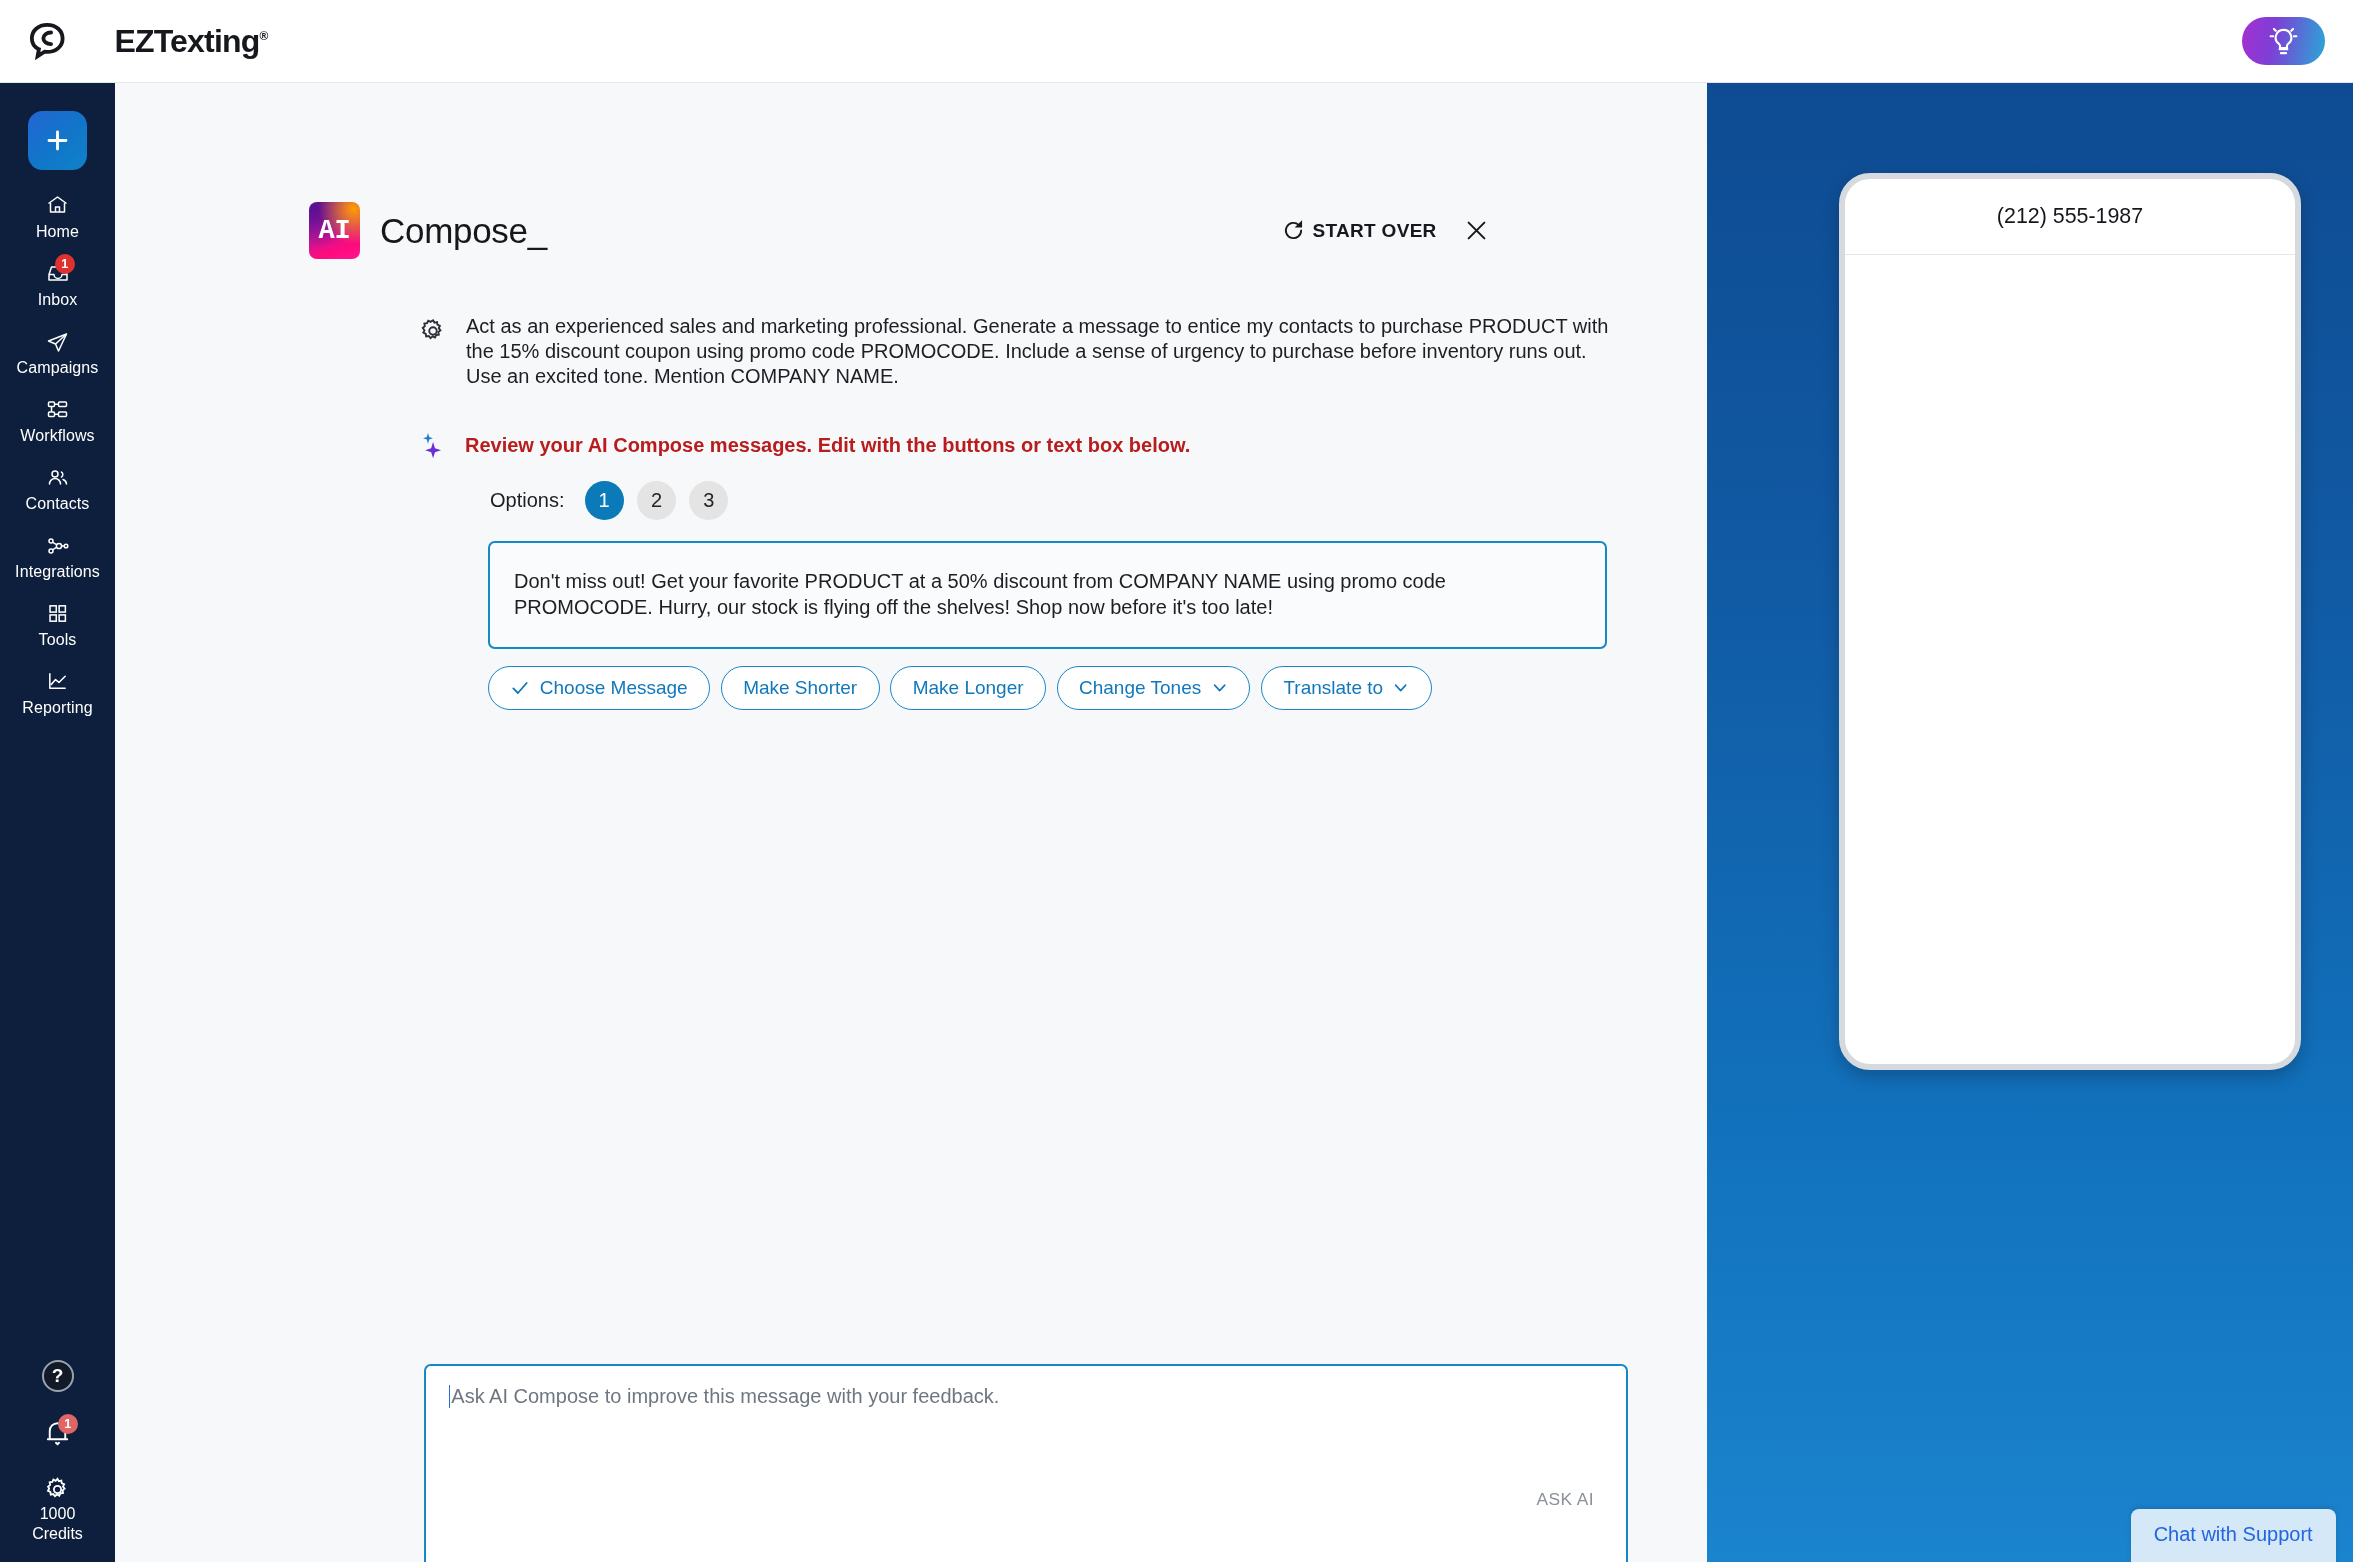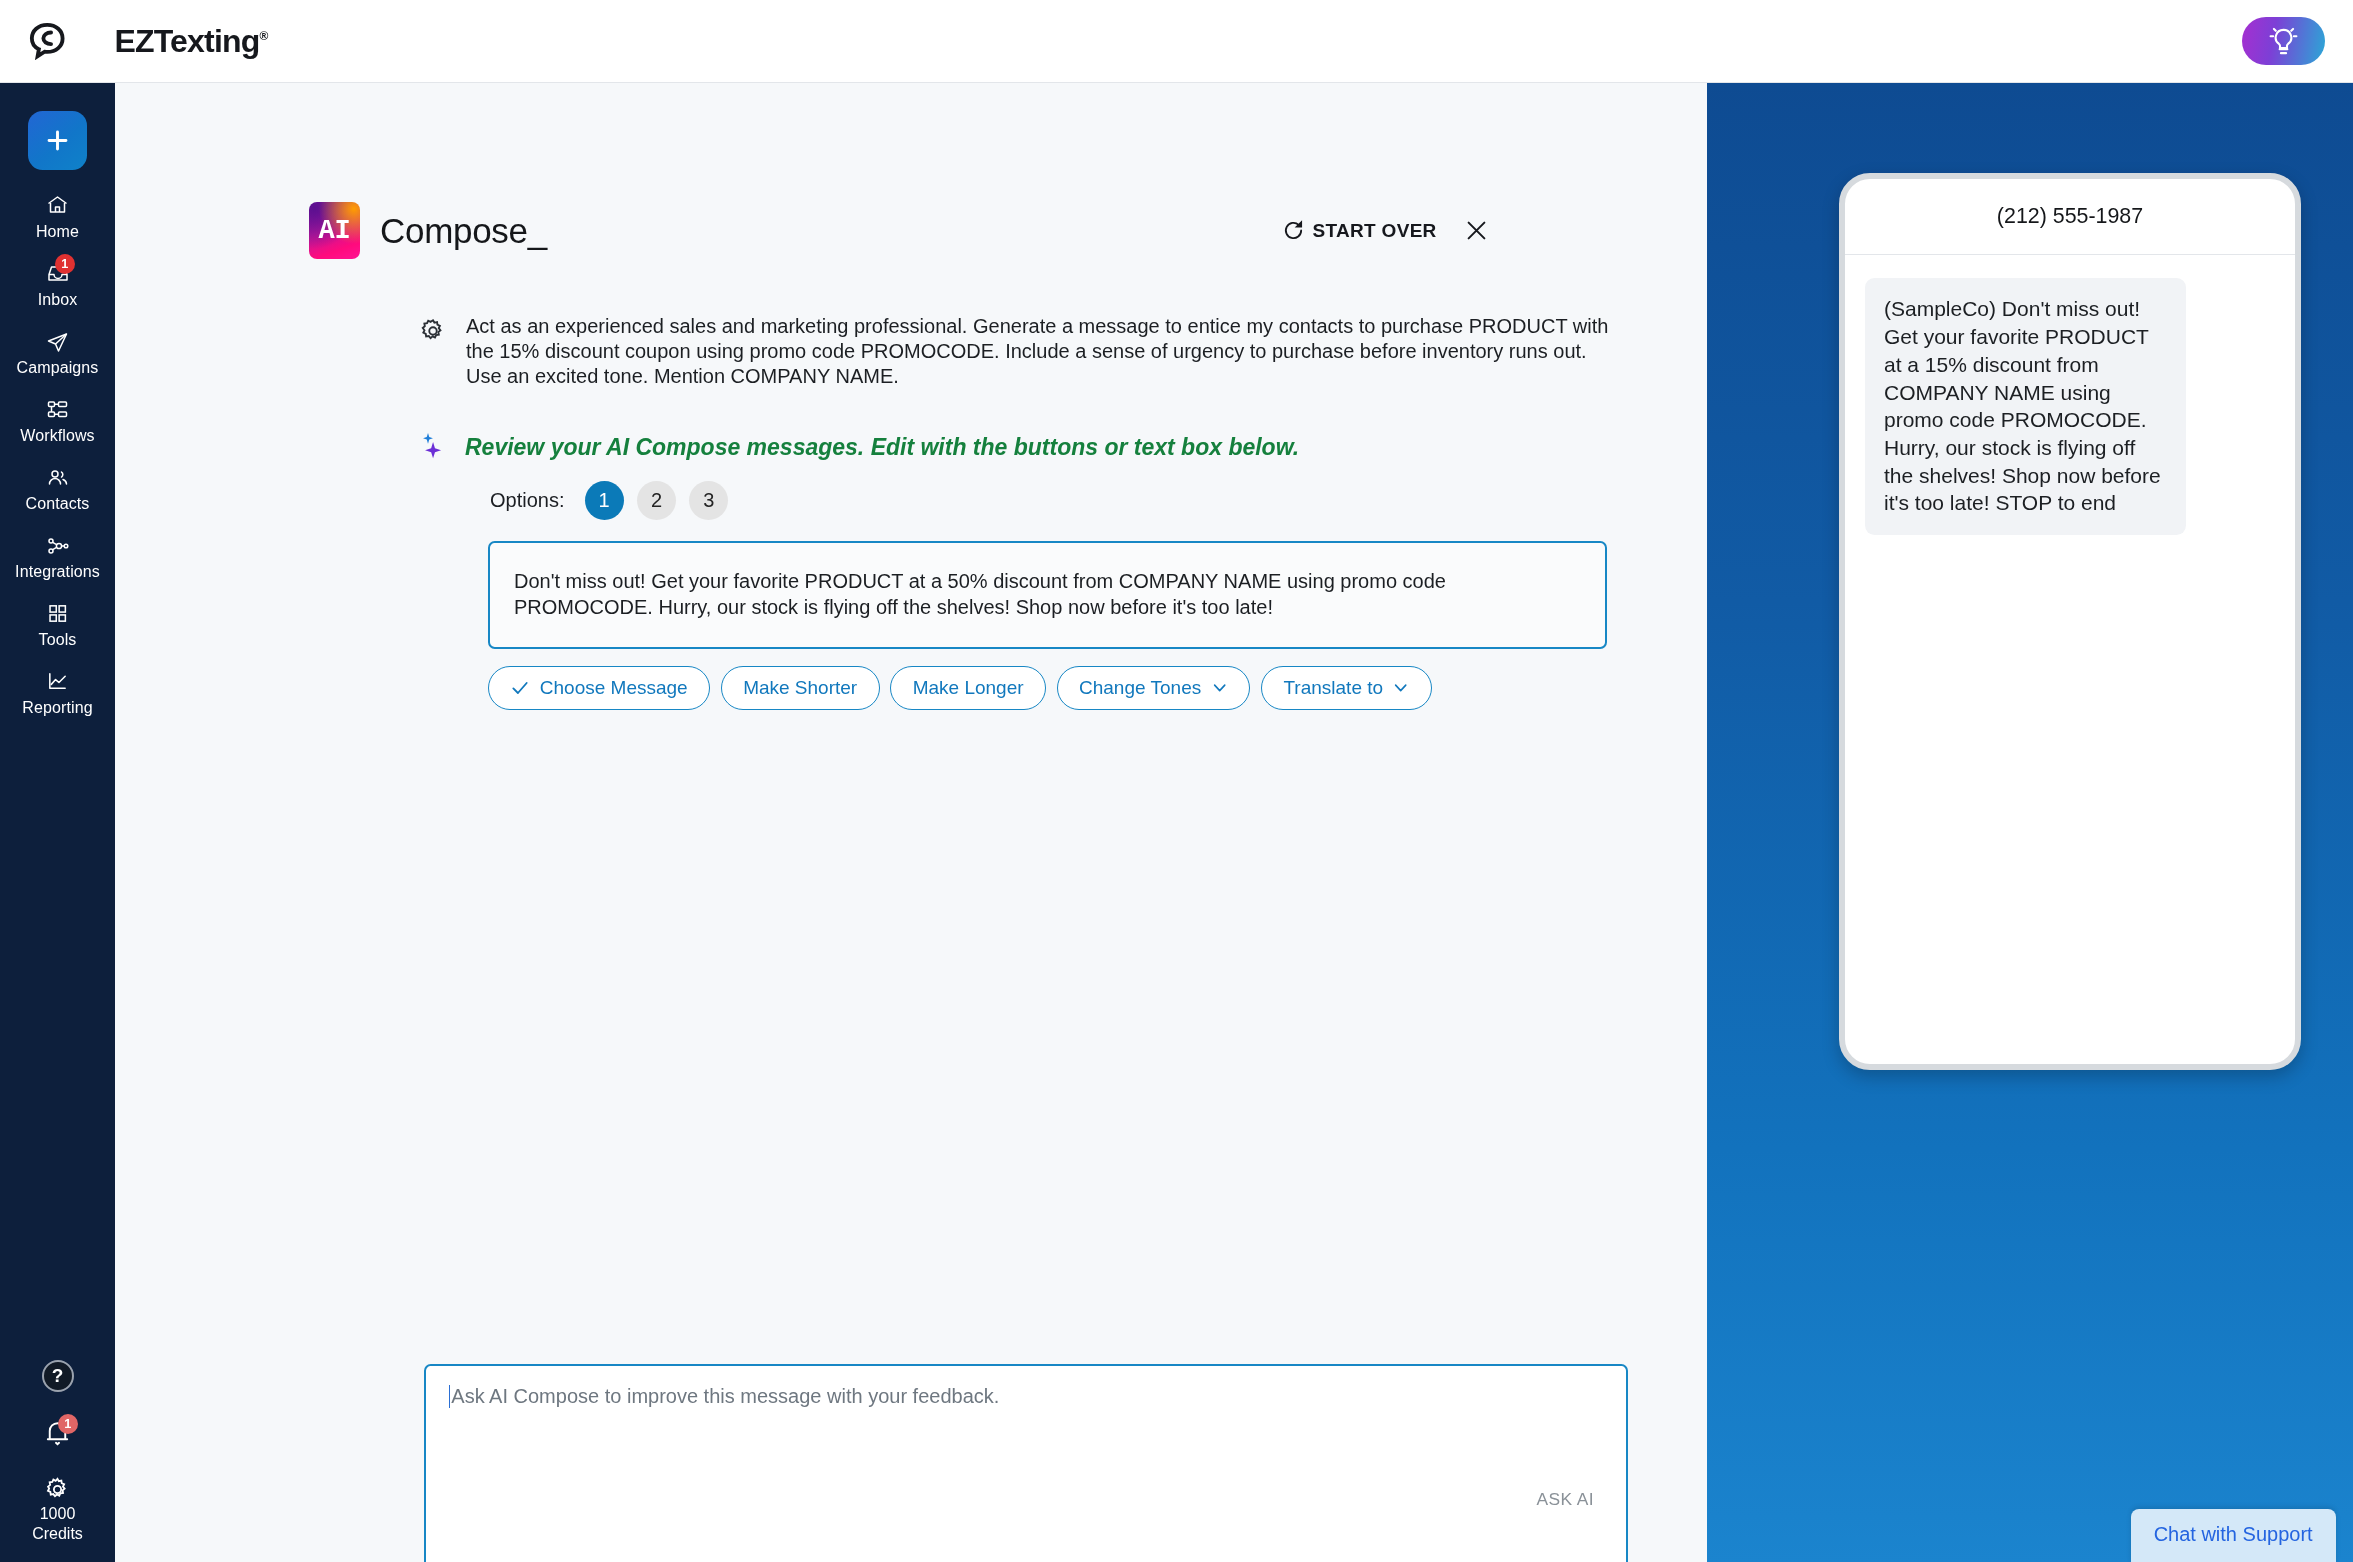--- a/index.html
+++ b/index.html
@@ -131,21 +131,21 @@
   .prompt-icon { flex: 0 0 auto; padding-top: 2.7px; }
   .prompt-text {
     font-size: 20px; line-height: 1.24; color: #1c1f23; font-weight: 400;
   }
 
   .review-row {
     position: absolute; top: 348px; left: 304px; width: 1004px;
     display: flex; gap: 19px; align-items: flex-start;
   }
   .review-text {
-    font-size: 23px; font-weight: 700; font-style: italic; color: #15803d;
+    font-size: 20px; font-weight: 700; color: #b91c1c;
     padding-top: 2.7px;
   }
 
   .options-row {
     position: absolute; top: 398px; left: 375px;
     display: flex; align-items: center; gap: 13.4px;
   }
   .options-label { font-size: 20px; color: #1c1f23; margin-right: 6.7px; }
   .opt {
     width: 39px; height: 39px; border-radius: 50%;
@@ -478,20 +478,17 @@
   </div>
 
  </div>
 </div>
 
 <div class="preview">
   <div class="phone">
     <div class="phone-head">
       <div class="phone-number">(212) 555-1987</div>
     </div>
-    <div class="phone-body">
-      <div class="bubble">(SampleCo) Don't miss out! Get your favorite PRODUCT at a 15% discount from COMPANY NAME using promo code PROMOCODE. Hurry, our stock is flying off the shelves! Shop now before it's too late! STOP to end</div>
-    </div>
   </div>
 
   <button class="chat-support">Chat with Support</button>
 </div>
 
 
 </body></html>

